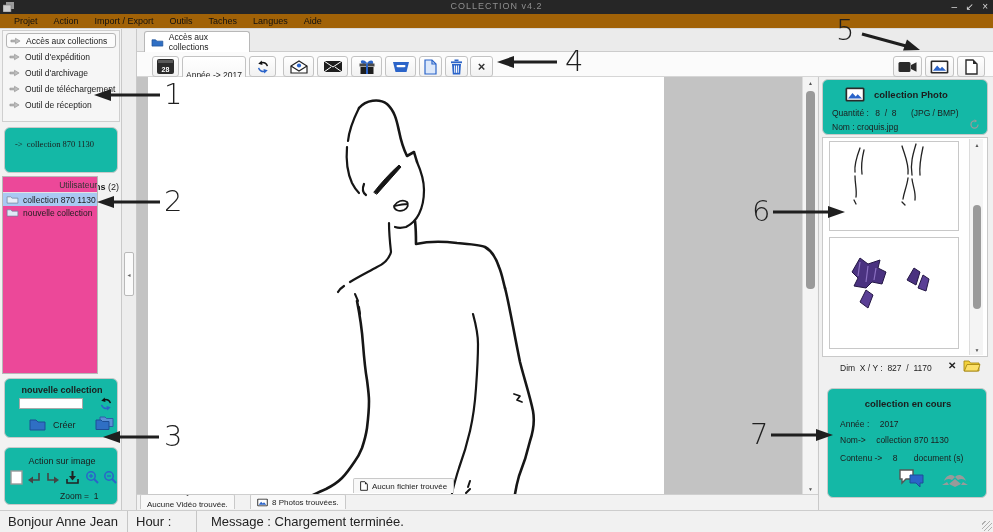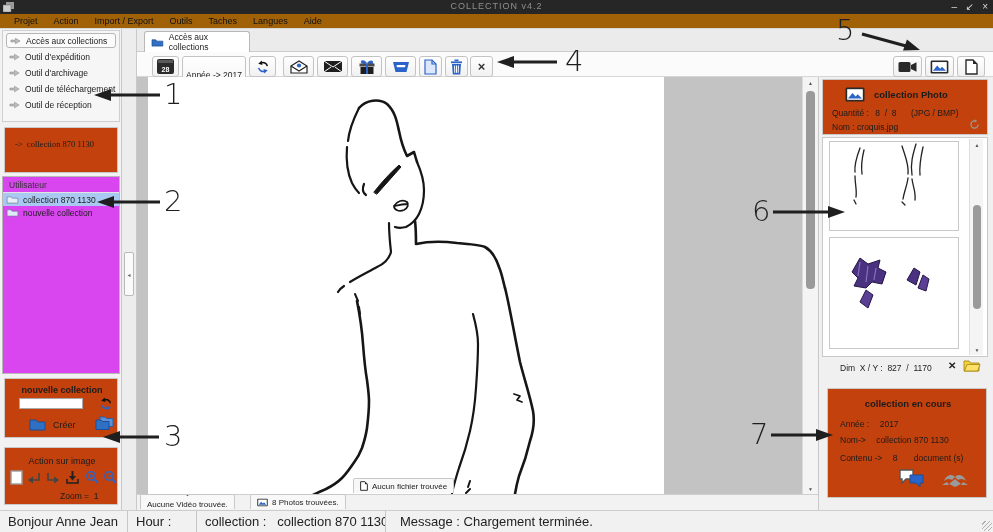--- a/index.html
+++ b/index.html
@@ -10,21 +10,21 @@
   .bold{font-weight:bold;}
   
   .titlebar{left:0;top:0;width:993px;height:14px;background:#262626;}
   .title-text{left:0;top:1px;width:993px;text-align:center;color:#8f8f8f;font-size:9px;letter-spacing:1px;}
   .winctl{top:1px;color:#d8d8d8;font-size:10px;line-height:11px;cursor:default;}
   
   .menubar{left:0;top:14px;width:993px;height:15px;background:#a16207;border-bottom:1px solid #d9d9d9;
            display:flex;align-items:center;padding-left:6px;}
   .menu-item{padding:0 8px;color:#111;}
   
-  .panelbox{background:#c2410c;border:1px solid #c9c9c9;border-radius:1px;}
+  .panelbox{background:#14b8a6;border:1px solid #c9c9c9;border-radius:6px;}
   .btn{border:1px solid #c3c3c3;border-radius:3px;background:linear-gradient(#ffffff,#f1f1f1);
        display:flex;align-items:center;justify-content:center;}
   
   .sidebar{left:0;top:29px;width:122px;height:481px;background:#f2f2f2;border-right:1px solid #c9c9c9;}
   .nav-item{display:flex;align-items:center;gap:5px;color:#222;}
   .selrow{background:#a9c9f3;}
   .listrow{display:flex;align-items:center;gap:4px;padding-left:3px;height:13px;}
   
   .sb-track{background:#f4f4f4;border-left:1px solid #dcdcdc;}
   .sb-thumb{background:#9a9a9a;border-radius:4px;}
@@ -97,21 +97,21 @@
   </div>
 
   <div class="abs panelbox" style="left:4px;top:127px;width:114px;height:46px;">
     <div class="abs pre" style="left:10px;top:11px;font-size:8.5px;font-family:Liberation Serif, serif;">-&gt;  collection 870 1130</div>
     <div class="abs" style="left:0;top:29px;width:114px;text-align:right;margin-top:25px;">
       <span class="bold">Liste des collections</span>
       <span>(2)</span>
     </div>
   </div>
 
-  <div class="abs" style="left:2px;top:176px;width:118px;height:198px;background:#d946ef;border:1px solid #b8b8b8;">
+  <div class="abs" style="left:2px;top:176px;width:96px;height:198px;background:#ec4899;border:1px solid #b8b8b8;text-align:right;">
     <div style="padding:3px 0 2px 6px;color:#333;font-size:8.5px;border-bottom:1px solid #e3e3e3;">Utilisateur</div>
     <div class="listrow selrow">
       <svg width="13" height="9" viewBox="0 0 14 10">
           <path d="M1 2h4l1.5 1.5H13V9H1z" fill="#e8eef8" stroke="#70819c" stroke-width="0.8"></path>
         </svg>
       <span style="font-size:8.5px">collection 870 1130</span>
     </div>
     <div class="listrow">
       <svg width="13" height="9" viewBox="0 0 14 10">
           <path d="M1 2h4l1.5 1.5H13V9H1z" fill="#dfeaf6" stroke="#70819c" stroke-width="0.8"></path>
@@ -409,21 +409,20 @@
         <path d="M26 12 C24 6 18 4 15 8 L18 11 C21 9 24 10 26 12 Z"></path>
         <path d="M9 15 l6-5 6 5 -6 3 z"></path>
         <path d="M2 16 l5-3 2 3 z M28 16 l-5-3 -2 3 z"></path>
       </g>
     </svg>
   </div>
 
   <div class="abs" style="left:0;top:510px;width:993px;height:22px;background:#f1f1f1;border-top:1px solid #cdcdcd;">
     <div class="statusseg" style="width:128px;">Bonjour Anne Jean</div>
     <div class="statusseg" style="width:69px;">Hour : 18:36:53</div>
-    <div class="statusseg pre" style="width:189px;">collection :   collection 870 1130</div>
     <div class="statusseg" style="width:363px;border-right:none;padding-left:14px;">Message : Chargement terminée.</div>
     <div class="abs" style="right:1px;bottom:1px;width:10px;height:10px;background:repeating-linear-gradient(135deg,transparent,transparent 2px,#b0b0b0 2px,#b0b0b0 3px);"></div>
   </div>
 
   <div class="abs ann-num" style="left:164px;top:80px;">1</div>
   <svg class="abs" style="left:92px;top:88px" width="70" height="14">
     <line x1="16" y1="7" x2="68" y2="7" stroke="#1f1f1f" stroke-width="3.2"></line>
       <polygon points="2,7 19,1 19,13" fill="#1f1f1f"></polygon>
   </svg>
 

